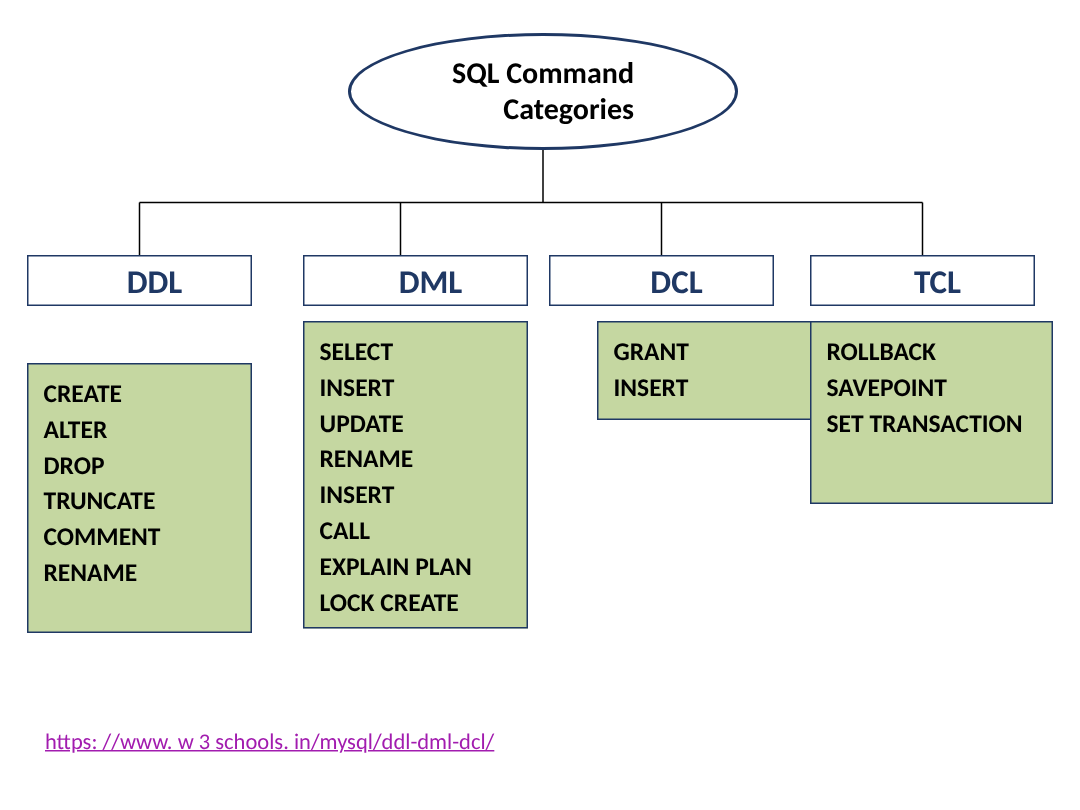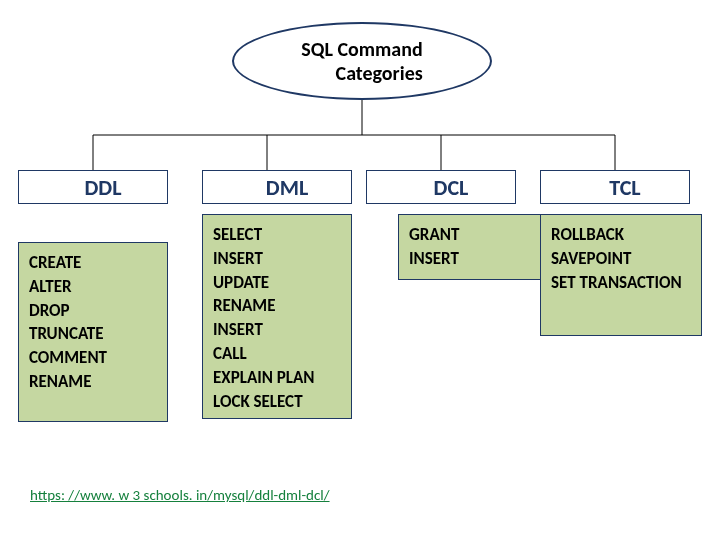--- a/index.html
+++ b/index.html
@@ -62,21 +62,21 @@
     font-size: 17px;
     font-weight: bold;
     color: #000;
     line-height: 1.4;
   }
   .footer-link {
     position: absolute;
     left: 30px;
     bottom: 36px;
     font-size: 15px;
-    color: #15803d;
+    color: #a21caf;
     text-decoration: underline;
   }
   
   .col0 { left: 18px; }
   .col1 { left: 202px; }
   .col2 { left: 366px; }
   .col3 { left: 540px; }
   .header-row { top: 170px; }
   .body-row { top: 214px; }
   
@@ -122,21 +122,21 @@
   <span>DML</span>
 </div>
 <div class="cat-body col1 body-row body-dml">
   <div>SELECT</div>
   <div>INSERT</div>
   <div>UPDATE</div>
   <div>RENAME</div>
   <div>INSERT</div>
   <div>CALL</div>
   <div>EXPLAIN PLAN</div>
-  <div>LOCK SELECT</div>
+  <div>LOCK CREATE</div>
 </div>
 
 <div class="cat-header col2 header-row">
   <span>DCL</span>
 </div>
 <div class="cat-body col2 body-row body-dcl">
   <div>GRANT</div>
   <div>INSERT</div>
 </div>
 

